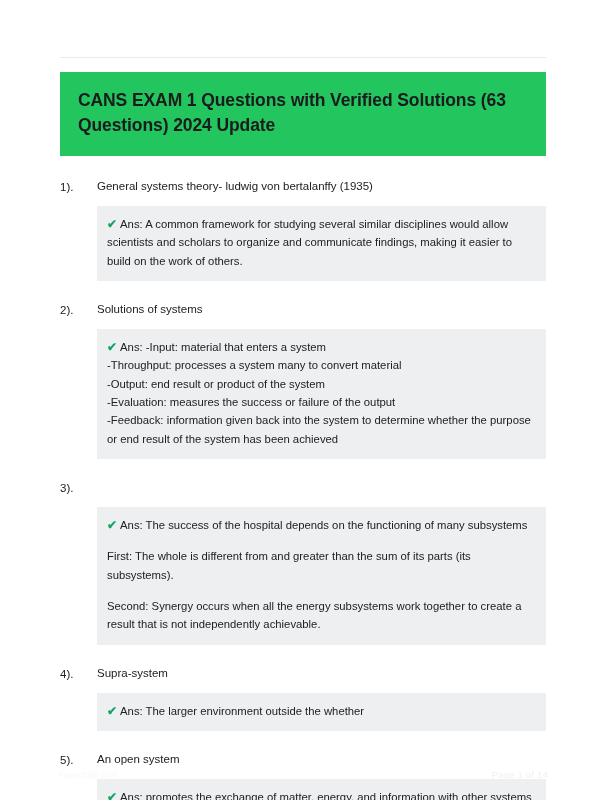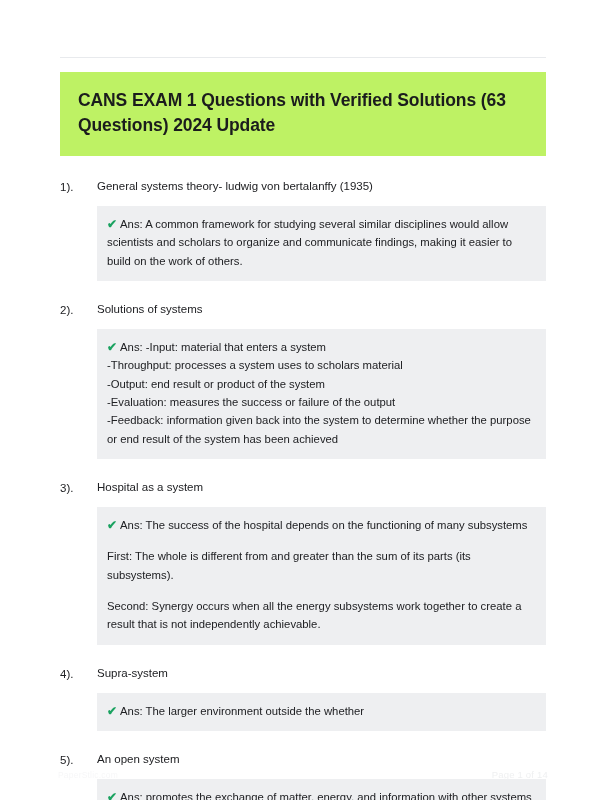--- a/index.html
+++ b/index.html
@@ -31,21 +31,21 @@
   }
   .content {
     position: absolute;
     left: 0;
     top: 72px;
     width: 606px;
   }
   .doc-title {
     margin: 0 60px 0 60px;
     width: 486px;
-    background: #bef264;
+    background: #22c55e;
     padding: 16px 18px 18px 18px;
     font-size: 17.5px;
     font-weight: 700;
     line-height: 1.42;
     letter-spacing: -0.1px;
     color: #1b1c1d;
   }
   .qa-list {
     margin: 0;
     padding: 0;
@@ -143,31 +143,30 @@
           </div>
           <div class="gap-2"></div>
         </li>
         <li class="qa-item">
           <div class="q-row">
             <div class="q-num">2).</div>
             <div class="q-text">Solutions of systems</div>
           </div>
           <div class="answer-box">
             <div class="answer-line"><span class="check-icon">✔</span><span>Ans: -Input: material that enters a system</span></div>
-            <div class="answer-line"><span>-Throughput: processes a system uses to scholars material</span></div>
+            <div class="answer-line"><span>-Throughput: processes a system many to convert material</span></div>
             <div class="answer-line"><span>-Output: end result or product of the system</span></div>
             <div class="answer-line"><span>-Evaluation: measures the success or failure of the output</span></div>
             <div class="answer-line"><span>-Feedback: information given back into the system to determine whether the purpose or end result of the system has been achieved</span></div>
           </div>
           <div class="gap-2"></div>
         </li>
         <li class="qa-item">
           <div class="q-row">
             <div class="q-num">3).</div>
-            <div class="q-text">Hospital as a system</div>
           </div>
           <div class="answer-box">
             <div class="answer-line"><span class="check-icon">✔</span><span>Ans: The success of the hospital depends on the functioning of many subsystems</span></div>
             <div class="answer-line spaced"><span>First: The whole is different from and greater than the sum of its parts (its subsystems).</span></div>
             <div class="answer-line spaced"><span>Second: Synergy occurs when all the energy subsystems work together to create a result that is not independently achievable.</span></div>
           </div>
           <div class="gap-2"></div>
         </li>
         <li class="qa-item">
           <div class="q-row">

